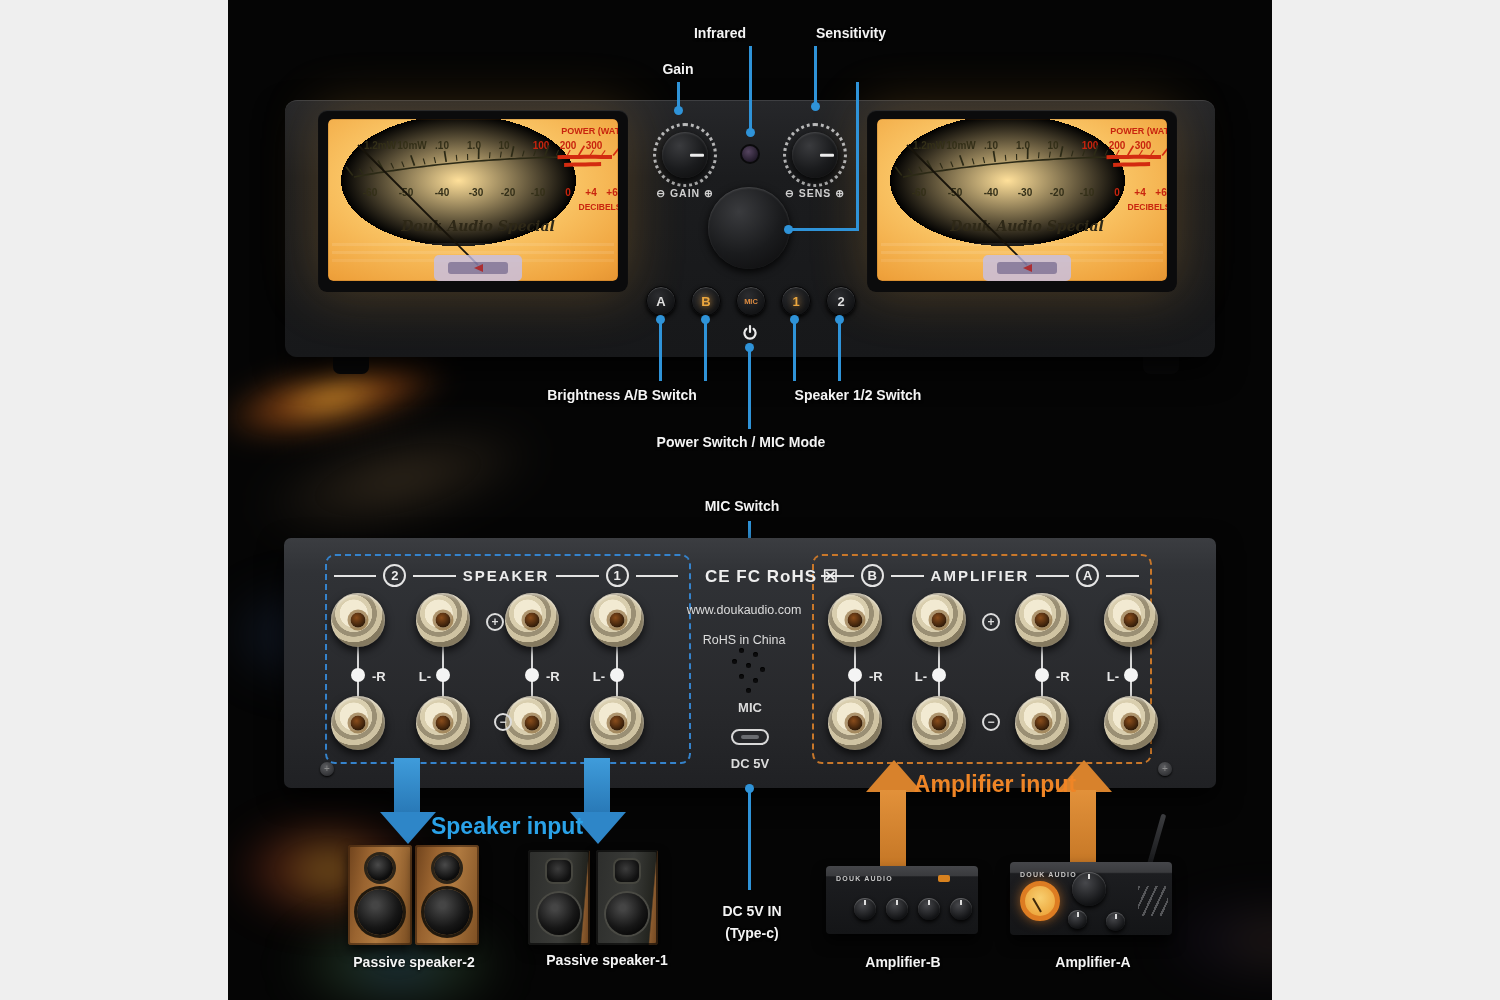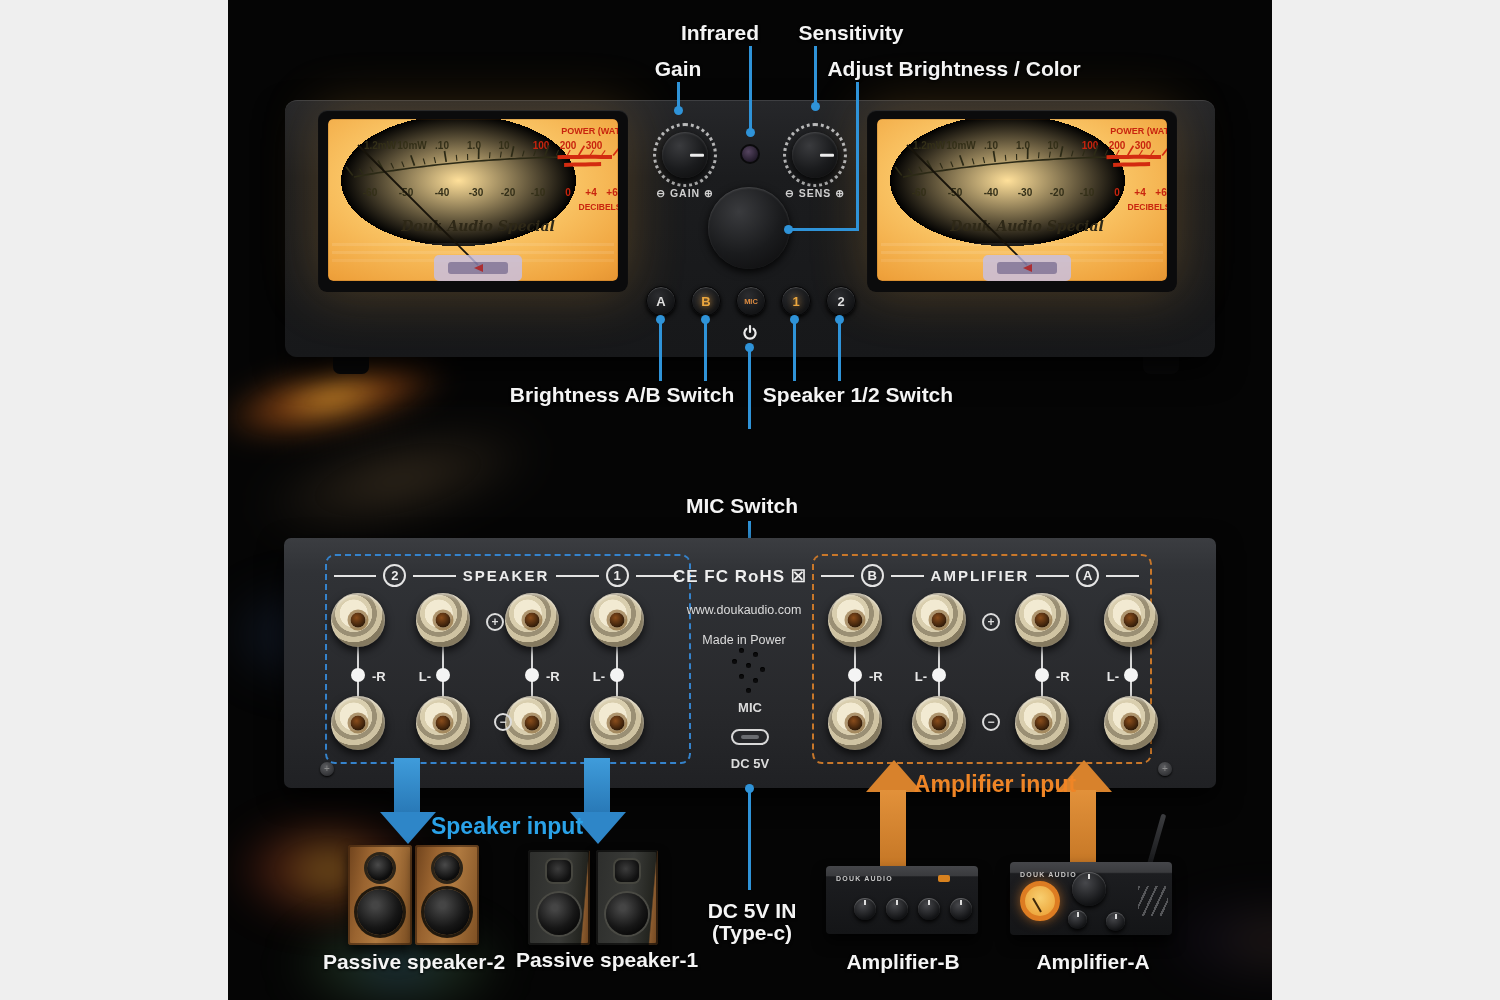--- a/index.html
+++ b/index.html
@@ -58,21 +58,21 @@
       border:1px solid #060607;box-shadow:inset 0 1px 1px rgba(255,255,255,.2),0 2px 4px #000;
       display:flex;align-items:center;justify-content:center;font-size:13px;font-weight:bold;}
   .fbtn.lit{color:#eaa63e;text-shadow:0 0 7px rgba(240,160,50,.9);}
   .fbtn.mic{font-size:7.5px;color:#dd8b40;}
   .pwr{position:absolute;}
 
   
   .cl{position:absolute;width:3px;background:#2f93d8;}
   .clh{position:absolute;height:3px;background:#2f93d8;}
   .cdot{position:absolute;width:9px;height:9px;border-radius:50%;background:#2f93d8;}
-  .ann{position:absolute;transform:translate(-50%,-50%);color:#f4f4f4;font-weight:bold;font-size:21px;
+  .ann{position:absolute;transform:translate(-50%,-50%);color:#f4f4f4;font-weight:bold;font-size:14px;
       white-space:nowrap;text-shadow:0 1px 3px rgba(0,0,0,.9);}
 
   
   .dash-box{position:absolute;border-radius:10px;}
   .spk-box{left:325px;top:554px;width:362px;height:206px;border:2px dashed #3583cc;}
   .amp-box{left:812px;top:554px;width:336px;height:206px;border:2px dashed #c8772a;}
   .hdr{position:absolute;display:flex;align-items:center;gap:7px;color:#ececec;}
   .hline{flex:1;height:2px;background:#e4e4e4;}
   .hcirc{width:23px;height:23px;border:2px solid #e4e4e4;border-radius:50%;display:flex;align-items:center;
       justify-content:center;font-size:13px;font-weight:bold;flex:0 0 auto;box-sizing:border-box;}
@@ -320,21 +320,20 @@
   <div class="fbtn" style="left:826px;top:286px">2</div>
 
   <svg class="pwr" style="left:741px;top:324px" width="18" height="18" viewBox="0 0 18 18">
     <path d="M9 2v6" stroke="#ececec" stroke-width="2.2" stroke-linecap="round"></path>
     <path d="M5.4 4.8a5.6 5.6 0 1 0 7.2 0" fill="none" stroke="#ececec" stroke-width="2.2" stroke-linecap="round"></path>
   </svg>
 
   <div class="ann" style="left:720px;top:33px">Infrared</div>
   <div class="ann" style="left:851px;top:33px">Sensitivity</div>
   <div class="ann" style="left:678px;top:69px">Gain</div>
-  <div class="ann" style="left:954px;top:69px">Adjust Brightness / Color</div>
 
   <div class="cl" style="left:677px;top:82px;height:26px"></div>
   <div class="cdot" style="left:674px;top:106px"></div>
   <div class="cl" style="left:749px;top:46px;height:86px"></div>
   <div class="cdot" style="left:746px;top:128px"></div>
   <div class="cl" style="left:814px;top:46px;height:60px"></div>
   <div class="cdot" style="left:811px;top:102px"></div>
   <div class="cl" style="left:856px;top:82px;height:149px"></div>
   <div class="clh" style="left:789px;top:228px;width:70px"></div>
   <div class="cdot" style="left:784px;top:225px"></div>
@@ -345,20 +344,21 @@
   <div class="cdot" style="left:701px;top:315px"></div>
   <div class="cl" style="left:793px;top:317px;height:64px"></div>
   <div class="cdot" style="left:790px;top:315px"></div>
   <div class="cl" style="left:838px;top:317px;height:64px"></div>
   <div class="cdot" style="left:835px;top:315px"></div>
   <div class="cl" style="left:748px;top:345px;height:84px"></div>
   <div class="cdot" style="left:745px;top:343px"></div>
 
   <div class="ann" style="left:622px;top:395px">Brightness A/B Switch</div>
   <div class="ann" style="left:858px;top:395px">Speaker 1/2 Switch</div>
+  <div class="ann" style="left:741px;top:442px">Power Switch / MIC Mode</div>
   <div class="ann" style="left:742px;top:506px">MIC Switch</div>
   <div class="cl" style="left:748px;top:521px;height:132px"></div>
   <div class="cdot" style="left:745px;top:651px"></div>
 
   <div class="unit rear-unit"></div>
   <div class="screw" style="left:320px;top:762px">+</div>
   <div class="screw" style="left:1158px;top:762px">+</div>
 
   <div class="dash-box spk-box"></div>
   <div class="dash-box amp-box"></div>
@@ -375,25 +375,25 @@
   <div class="hdr" style="left:821px;top:564px;width:318px">
     <span class="hline"></span>
     <span class="hcirc">B</span>
     <span class="hline"></span>
     <span class="htitle">AMPLIFIER</span>
     <span class="hline"></span>
     <span class="hcirc">A</span>
     <span class="hline"></span>
   </div>
 
-  <div class="rtext certs" style="left:740px;top:576px">
+  <div class="rtext certs" style="left:772px;top:576px">
     <span>CE FC RoHS</span> <span>☒</span>
   </div>
   <div class="rtext" style="left:744px;top:610px;font-size:12.5px">www.doukaudio.com</div>
-  <div class="rtext" style="left:744px;top:640px;font-size:12.5px">Made in Power</div>
+  <div class="rtext" style="left:744px;top:640px;font-size:12.5px">RoHS in China</div>
 
   <div class="stem" style="left:357px;top:646px;height:56px"></div>
   <div class="stem" style="left:442px;top:646px;height:56px"></div>
   <div class="stem" style="left:531px;top:646px;height:56px"></div>
   <div class="stem" style="left:616px;top:646px;height:56px"></div>
   <div class="stem" style="left:854px;top:646px;height:56px"></div>
   <div class="stem" style="left:938px;top:646px;height:56px"></div>
   <div class="stem" style="left:1041px;top:646px;height:56px"></div>
   <div class="stem" style="left:1130px;top:646px;height:56px"></div>
 

